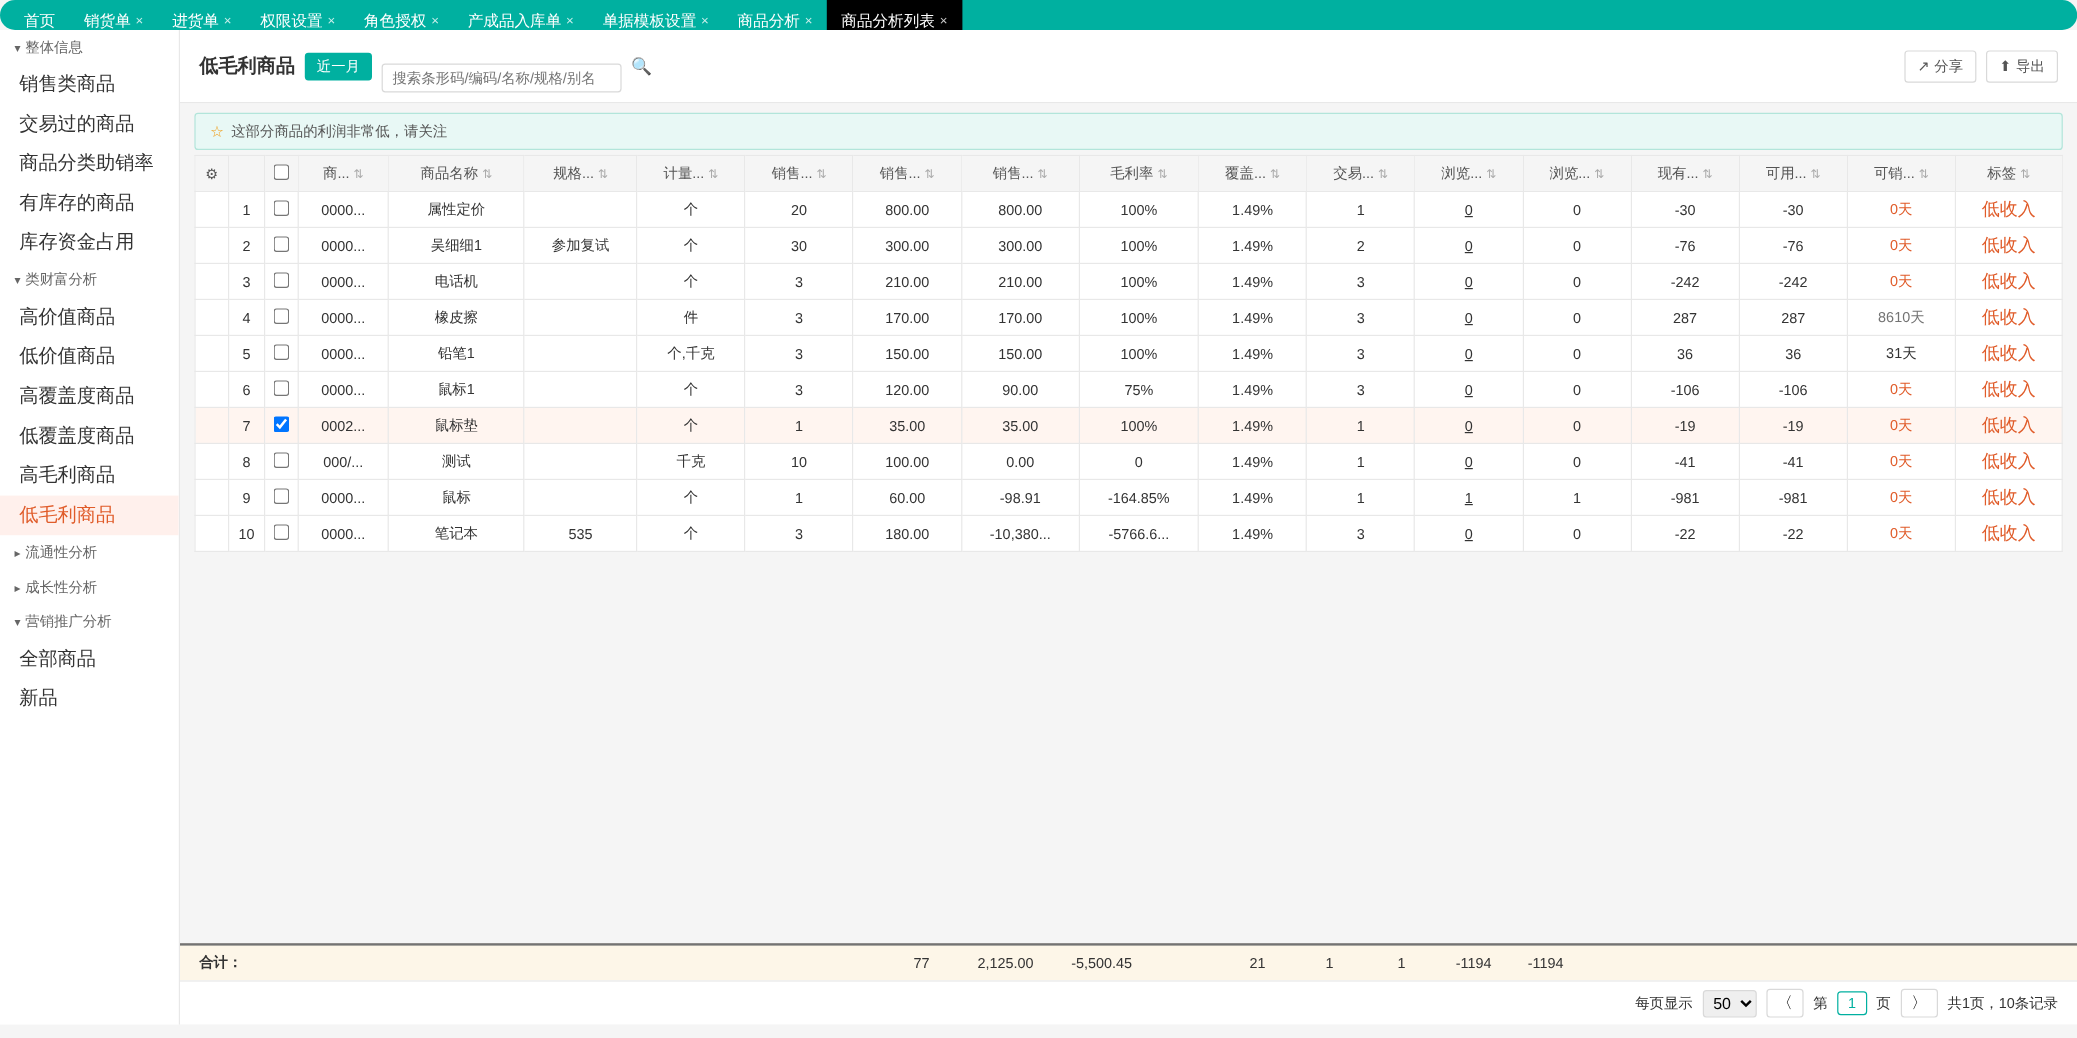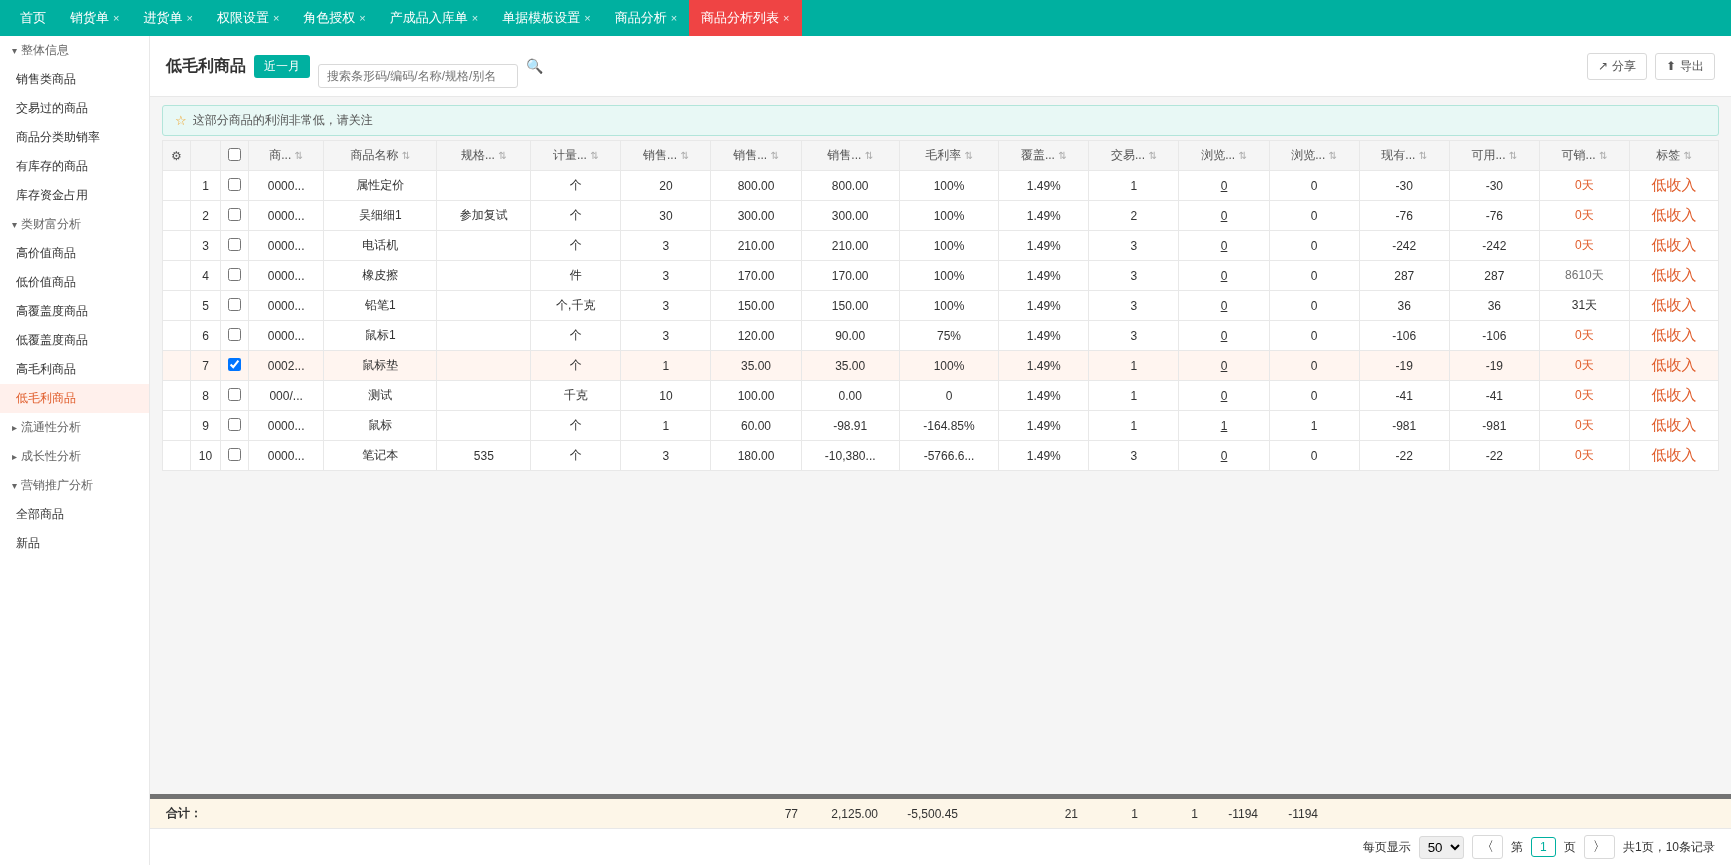--- a/index.html
+++ b/index.html
@@ -1,31 +1,31 @@
 <!DOCTYPE html>
 <html><head>
   <meta charset="utf-8">
   <style>
     * { box-sizing: border-box; margin: 0; padding: 0; }
     body { font-family: "Microsoft YaHei", "PingFang SC", Arial, sans-serif; font-size: 12px; background: #f5f5f5; color: #333; }
 
     
-    .top-nav { background: #00b0a0; display: flex; height: 36px; padding: 0 8px; }
+    .top-nav { background: #00b0a0; display: flex; height: 25px; padding: 0 8px; border-radius: 13px; }
     .top-nav .nav-item { color: #fff; padding: 0 12px; cursor: pointer; font-size: 13px; height: 36px; display: flex; align-items: center; white-space: nowrap; }
-    .top-nav .nav-item.active { background: #ef4444; }
+    .top-nav .nav-item.active { background: #000000; }
     .top-nav .nav-item .close-x { margin-left: 4px; font-size: 11px; opacity: 0.8; }
 
     
     .layout { display: flex; height: calc(100vh - 36px); }
 
     
     .sidebar { width: 150px; background: #fff; border-right: 1px solid #e8e8e8; overflow-y: auto; flex-shrink: 0; }
     .sidebar-section-title { display: flex; align-items: center; padding: 6px 12px; font-size: 12px; color: #666; cursor: pointer; }
     .sidebar-section-title .arrow { margin-right: 4px; font-size: 10px; }
-    .sidebar-item { padding: 6px 16px; cursor: pointer; font-size: 12px; color: #333; white-space: nowrap; }
+    .sidebar-item { padding: 6px 16px; cursor: pointer; font-size: 16px; color: #333; white-space: nowrap; }
     .sidebar-item.active { background: #fff0ec; color: #e05c2a; }
 
     
     .main-content { flex: 1; display: flex; flex-direction: column; overflow: hidden; }
 
     
     .page-header { display: flex; align-items: center; padding: 8px 16px; background: #fff; border-bottom: 1px solid #e8e8e8; gap: 8px; }
     .page-title { font-size: 16px; font-weight: bold; color: #333; }
     .period-btn { background: #00b0a0; color: #fff; border: none; border-radius: 3px; padding: 3px 10px; cursor: pointer; font-size: 12px; }
     .search-box { border: 1px solid #d9d9d9; border-radius: 3px; padding: 4px 8px; font-size: 12px; width: 200px; outline: none; margin-top: 20px; }
@@ -42,24 +42,24 @@
     table { width: 100%; border-collapse: collapse; background: #fff; font-size: 12px; }
     table thead tr { background: #f5f5f5; }
     table th { border: 1px solid #e8e8e8; padding: 6px 4px; text-align: center; color: #555; font-weight: normal; white-space: nowrap; position: sticky; top: 0; background: #f5f5f5; z-index: 1; }
     table th .sort-icon { color: #aaa; font-size: 10px; }
     table td { border: 1px solid #e8e8e8; padding: 5px 4px; text-align: center; white-space: nowrap; }
     .tag-low-income { color: #e05c2a; font-size: 15px; }
     .underline { text-decoration: underline; color: #333; }
     .checkbox-cell { width: 24px; }
 
     
-    .footer-total { background: #fdf6e8; border-top: 5px solid #737373; padding: 6px 16px; display: flex; align-items: center; font-size: 12px; }
+    .footer-total { background: #fdf6e8; border-top: 2px solid #737373; padding: 6px 16px; display: flex; align-items: center; font-size: 12px; }
     .footer-total .total-label { font-weight: bold; margin-right: 16px; }
     .footer-total .total-values { display: flex; gap: 0; }
-    .total-cell { min-width: 60px; text-align: right; }
+    .total-cell { min-width: 60px; text-align: center; }
 
     
     .pagination { display: flex; align-items: center; justify-content: flex-end; padding: 6px 16px; background: #fff; border-top: 1px solid #e8e8e8; gap: 8px; font-size: 12px; }
     .pagination select { border: 1px solid #d9d9d9; padding: 2px 4px; border-radius: 3px; }
     .pagination .page-btn { border: 1px solid #d9d9d9; background: #fff; padding: 2px 8px; cursor: pointer; border-radius: 3px; }
     .pagination .page-num { border: 1px solid #00b0a0; padding: 2px 8px; border-radius: 3px; color: #00b0a0; }
 
     
     ::-webkit-scrollbar { width: 6px; height: 6px; }
     ::-webkit-scrollbar-track { background: #f1f1f1; }

